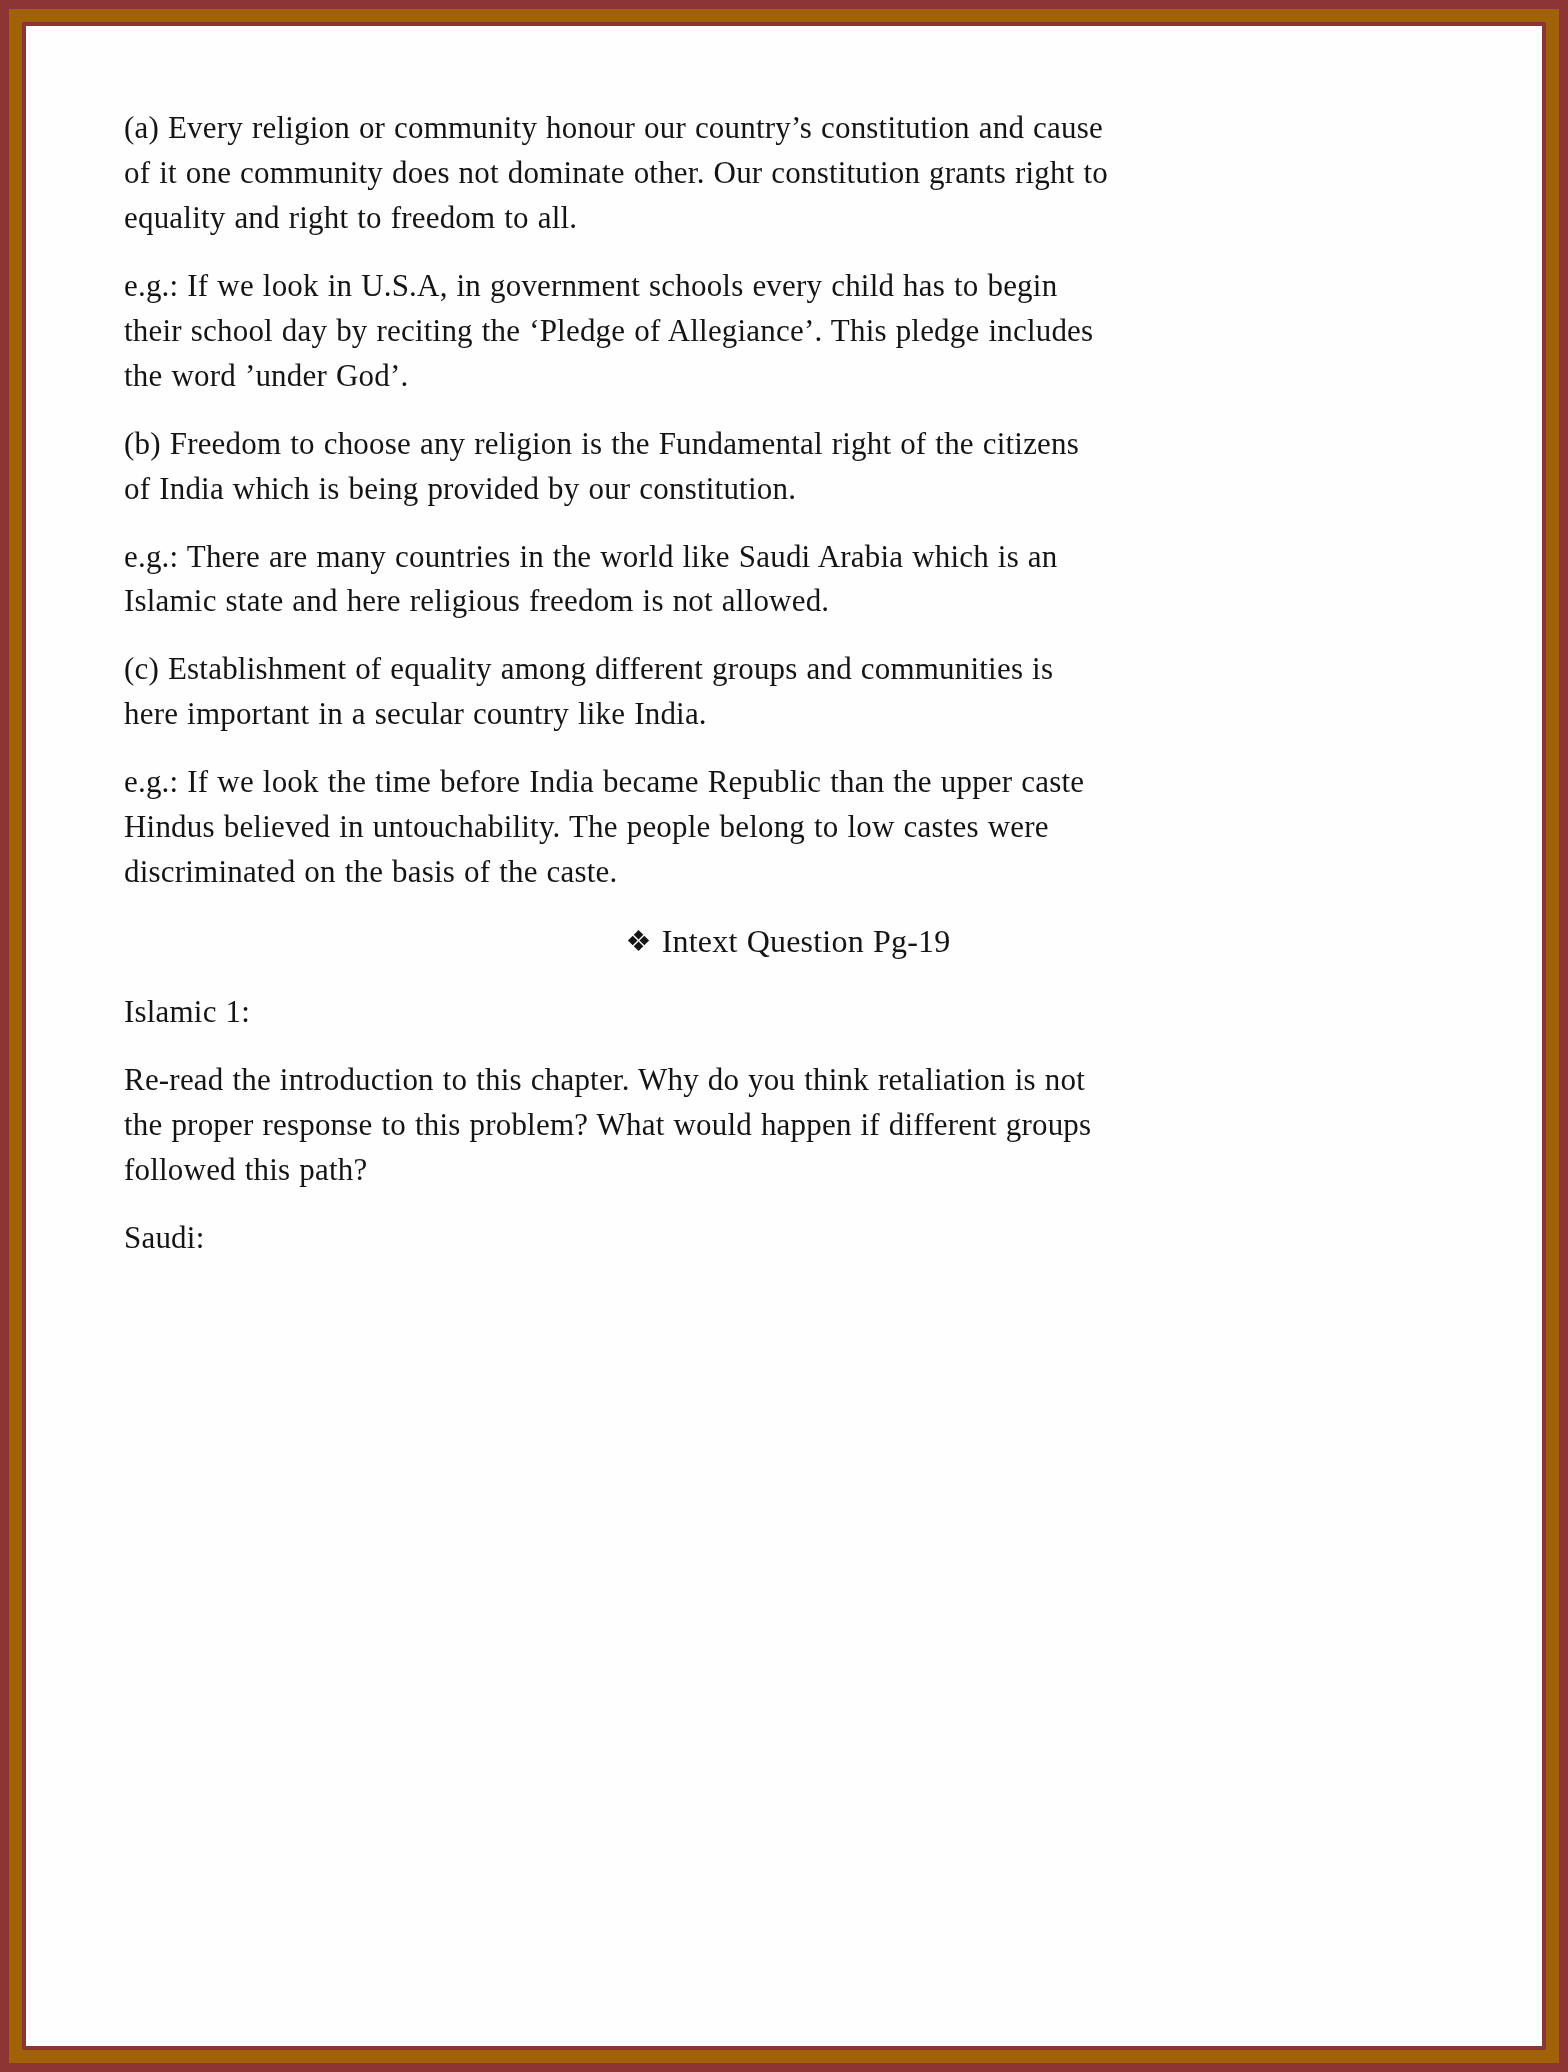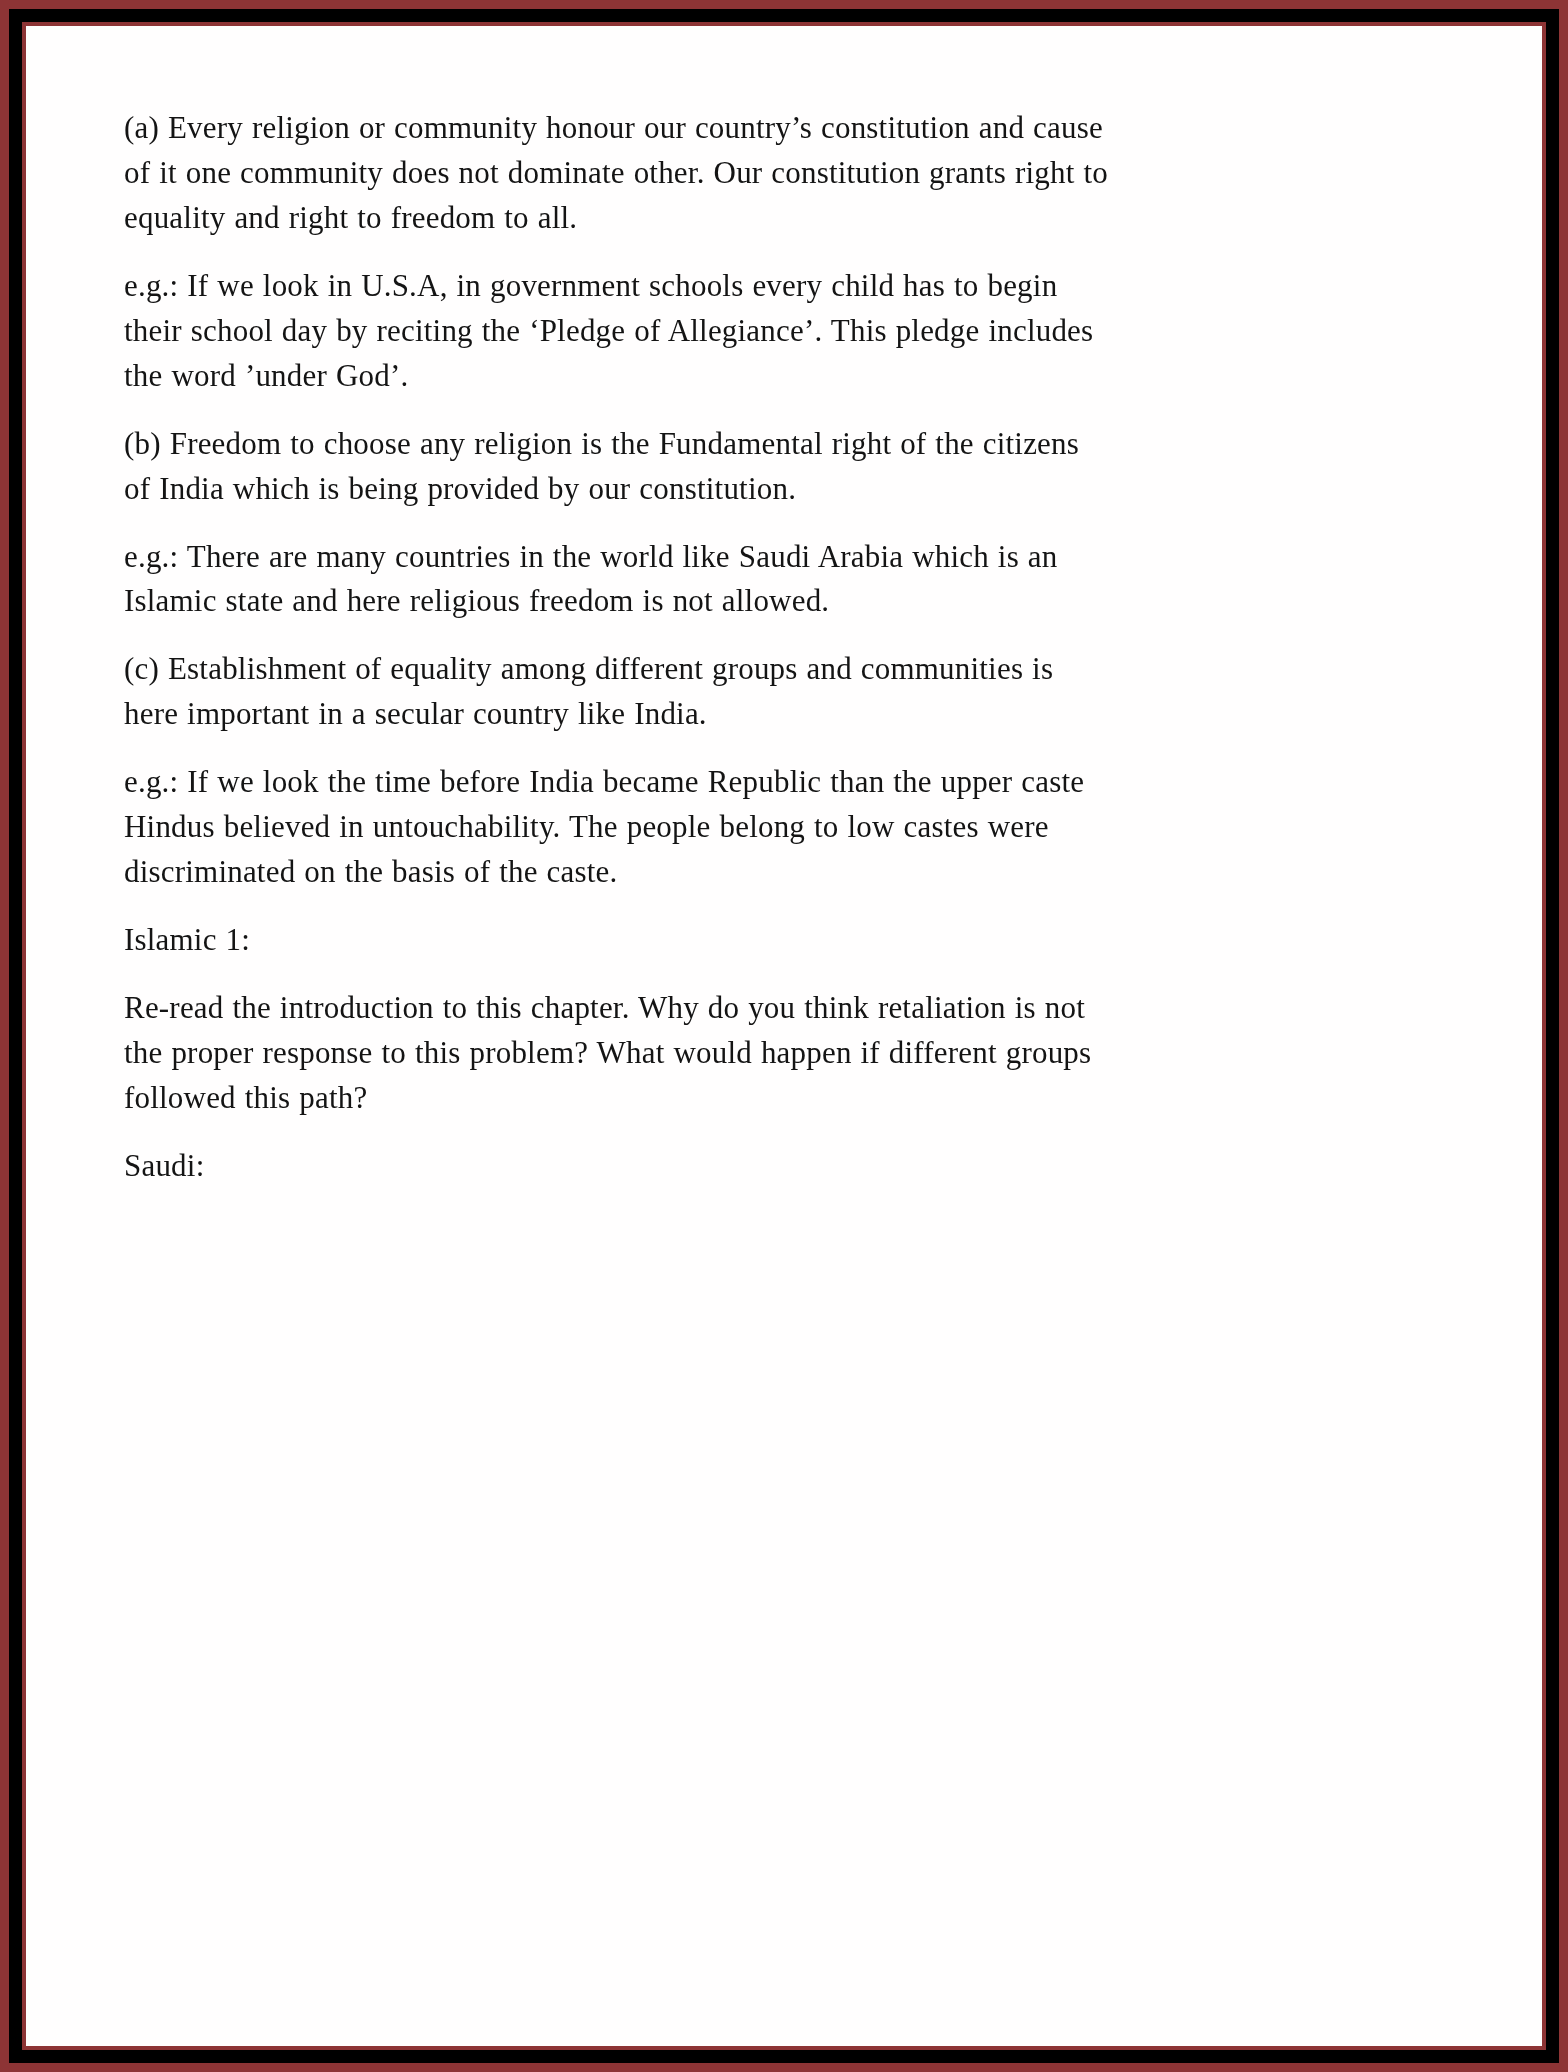--- a/index.html
+++ b/index.html
@@ -6,21 +6,21 @@
     margin: 0;
     padding: 0;
     background: #ffffff;
     font-family: "Liberation Serif", serif;
   }
   .page {
     position: relative;
     width: 1568px;
     height: 2072px;
     box-sizing: border-box;
-    background: #000000;
+    background: #a16207;
     border: 9px solid #8d3435;
     padding: 13px;
   }
   .inner-frame {
     box-sizing: border-box;
     width: 100%;
     height: 100%;
     border: 4px solid #8d3435;
     background: #fffefe;
     padding: 80px 90px 0 98px;
@@ -58,18 +58,19 @@
 
 <div class="page">
   <div class="inner-frame">
     <div id="document-body">
         <p class="doc-par"><span class="">(a) Every religion or community honour our country’s constitution and cause of it one community does not dominate other. Our constitution grants right to equality and right to freedom to all.</span></p>
         <p class="doc-par"><span class="bold">e.g.: </span><span class="">If we look in U.S.A, in government schools every child has to begin their school day by reciting the ‘Pledge of Allegiance’. This pledge includes the word ’under God’.</span></p>
         <p class="doc-par"><span class="">(b) Freedom to choose any religion is the Fundamental right of the citizens of India which is being provided by our constitution.</span></p>
         <p class="doc-par"><span class="bold">e.g.: </span><span class="">There are many countries in the world like Saudi Arabia which is an Islamic state and here religious freedom is not allowed.</span></p>
         <p class="doc-par"><span class="">(c) Establishment of equality among different groups and communities is here important in a secular country like India.</span></p>
         <p class="doc-par"><span class="bold">e.g.: </span><span class="">If we look the time before India became Republic than the upper caste Hindus believed in untouchability. The people belong to low castes were discriminated on the basis of the caste.</span></p>
+        <p class="doc-par heading"><span class="diamond-icon">❖</span><span class="bold">Intext Question Pg-19</span></p>
         <p class="doc-par"><span class="bold">Islamic 1:</span></p>
         <p class="doc-par"><span class="">Re-read the introduction to this chapter. Why do you think retaliation is not the proper response to this problem? What would happen if different groups followed this path?</span></p>
         <p class="doc-par"><span class="bold">Saudi</span><span class="">:</span></p>
       </div>
   </div>
 </div>
 
 </body></html>

